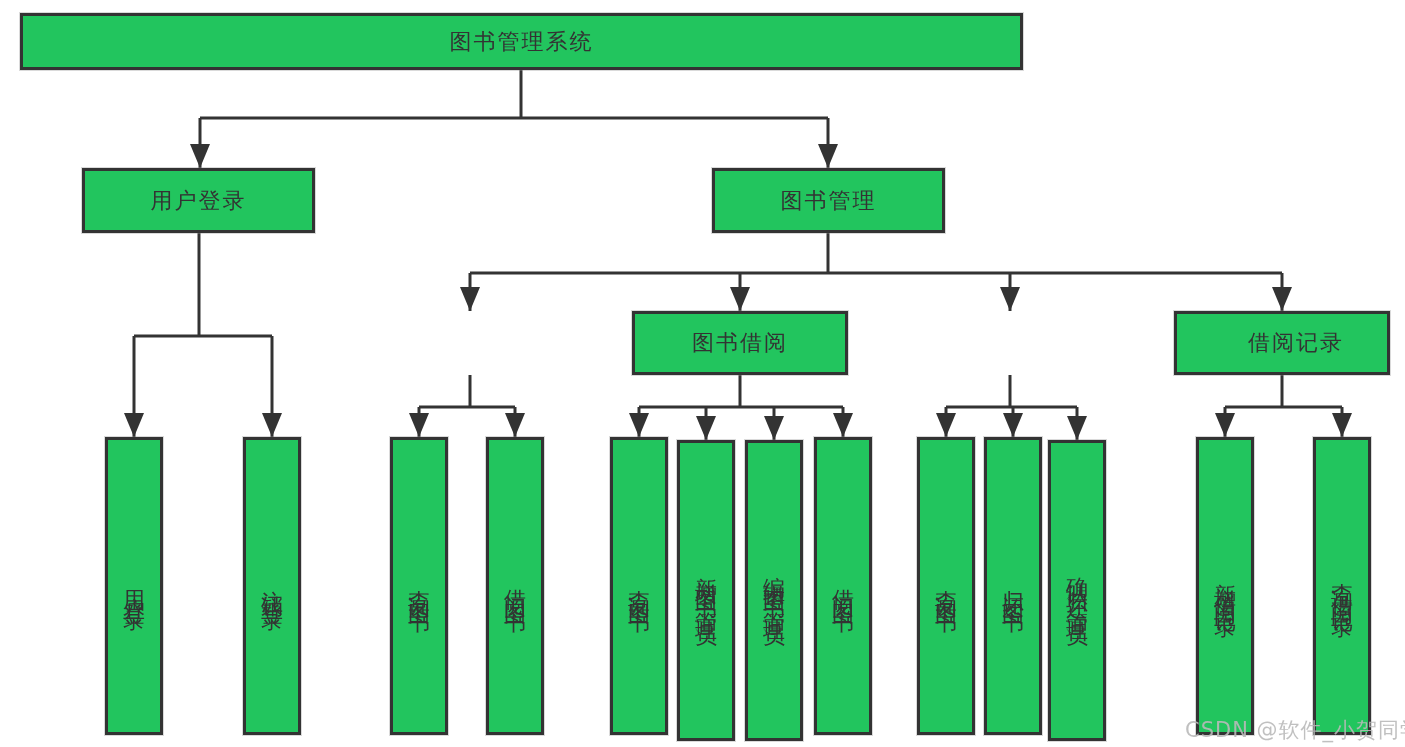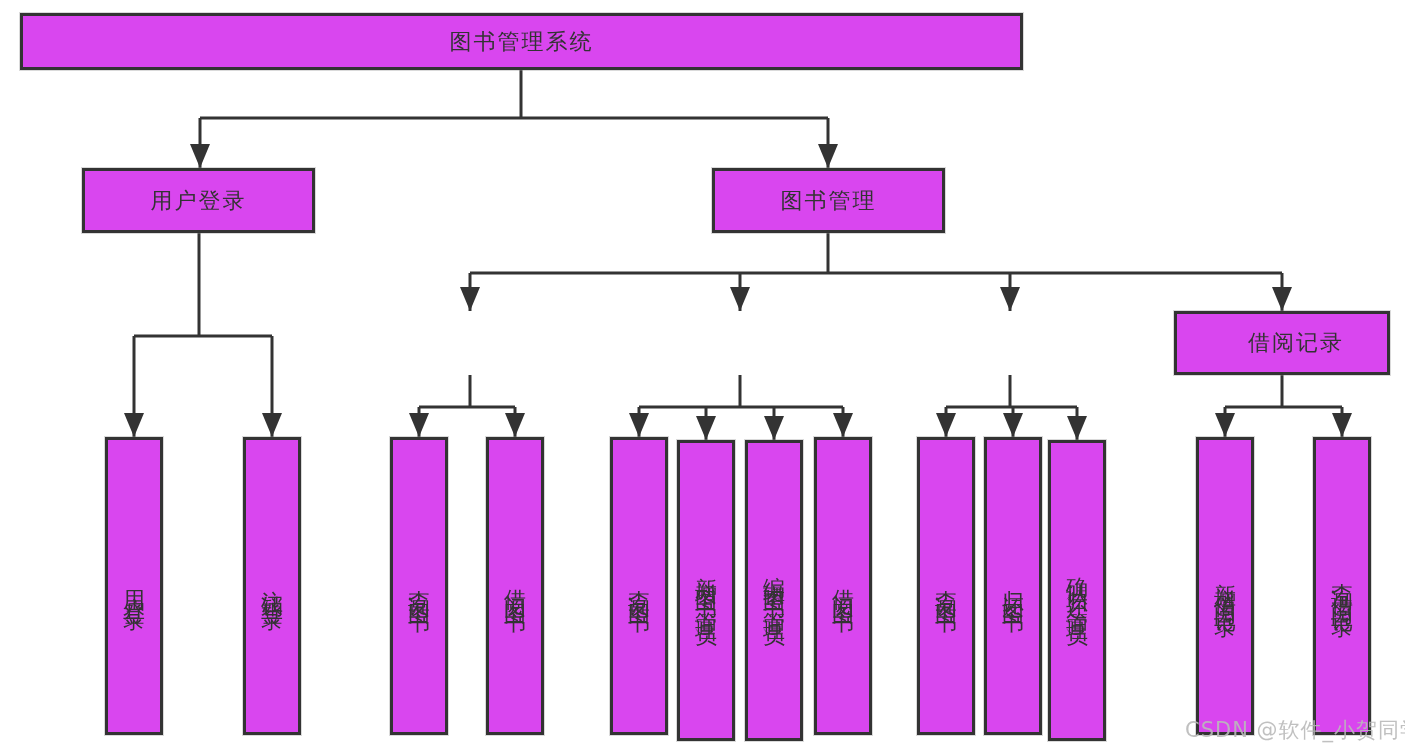--- a/index.html
+++ b/index.html
@@ -8,21 +8,21 @@
     width:1405px;height:747px;
     background:#ffffff;
     font-family:"DejaVu Sans",sans-serif;
     color:#333;
     overflow:hidden;
   }
   .wires{position:absolute;left:0;top:0;width:1405px;height:747px;pointer-events:none;}
   .node{
     position:absolute;
     box-sizing:border-box;
-    background:#d946ef;
+    background:#22c55e;
     border:3px solid #333;
     display:flex;
     align-items:center;
     justify-content:center;
     font-size:22px;
     letter-spacing:2px;
     color:#333;
     box-shadow:0 0 0 1px rgba(150,150,150,0.35);
     white-space:nowrap;
   }
@@ -119,20 +119,21 @@
       <path d="M1225,407 V437" marker-end="url(#arrow)"></path>
       <path d="M1342,407 V437" marker-end="url(#arrow)"></path>
     </g>
   </svg>
 
   <div class="node n-title">图书管理系统</div>
 
   <div class="node n-user-login">用户登录</div>
   <div class="node n-book-mgmt">图书管理</div>
 
+  <div class="node n-book-borrow">图书借阅</div>
   <div class="node n-borrow-records">借阅记录</div>
 
   <div class="node vnode n-ul-login">用户登录</div>
   <div class="node vnode n-ul-logout">注销登录</div>
 
   <div class="node vnode n-nb-query">查询图书</div>
   <div class="node vnode n-nb-borrow">借阅图书</div>
 
   <div class="node vnode n-bb-query">查询图书</div>
   <div class="node vnode n-bb-add">新增图书（管理员）</div>

